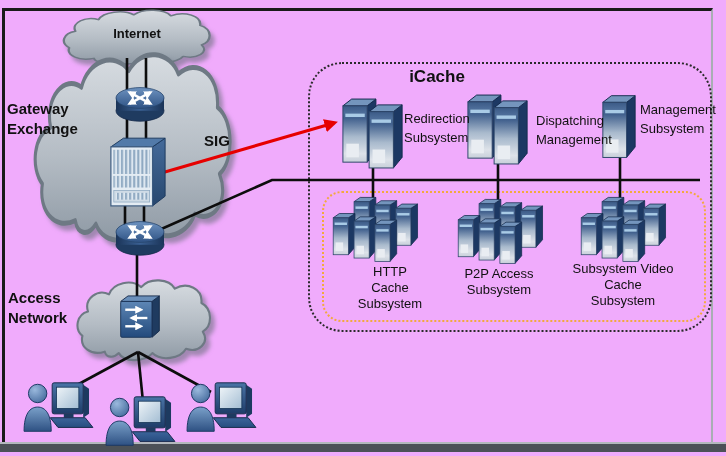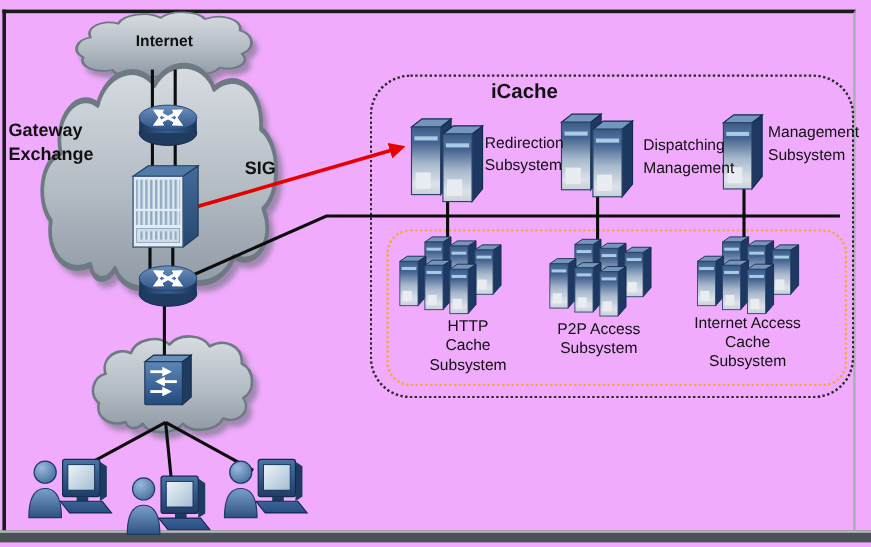--- a/index.html
+++ b/index.html
@@ -245,31 +245,33 @@
       <use href="#usercomp"></use>
     </svg>
   <svg class="icon" style="left:183px;top:377px" width="76" height="64" viewBox="0 0 76 66">
       <use href="#usercomp"></use>
     </svg>
 
   <div class="lbl bold ctr" style="left:93px;top:24px;width:88px;font-size:13px">Internet</div>
   <div class="lbl bold big" style="left:7px;top:99px">Gateway
 Exchange</div>
   <div class="lbl bold big" style="left:204px;top:131px">SIG</div>
+  <div class="lbl bold big" style="left:8px;top:288px">Access
+Network</div>
   <div class="lbl bold ctr title" style="left:372px;top:67px;width:130px">iCache</div>
 
   <div class="lbl" style="left:404px;top:109px">Redirection
 Subsystem</div>
   <div class="lbl" style="left:536px;top:111px">Dispatching
 Management</div>
   <div class="lbl" style="left:640px;top:100px">Management
 Subsystem</div>
 
   <div class="lbl ctr cache-lbl" style="left:340px;top:264px;width:100px">HTTP
 Cache
 Subsystem</div>
   <div class="lbl ctr cache-lbl" style="left:446px;top:266px;width:106px">P2P Access
 Subsystem</div>
-  <div class="lbl ctr cache-lbl" style="left:560px;top:261px;width:126px">Internet Access
+  <div class="lbl ctr cache-lbl" style="left:560px;top:261px;width:126px">Subsystem Video
 Cache
 Subsystem</div>
 
 </div>
 
 </body></html>

